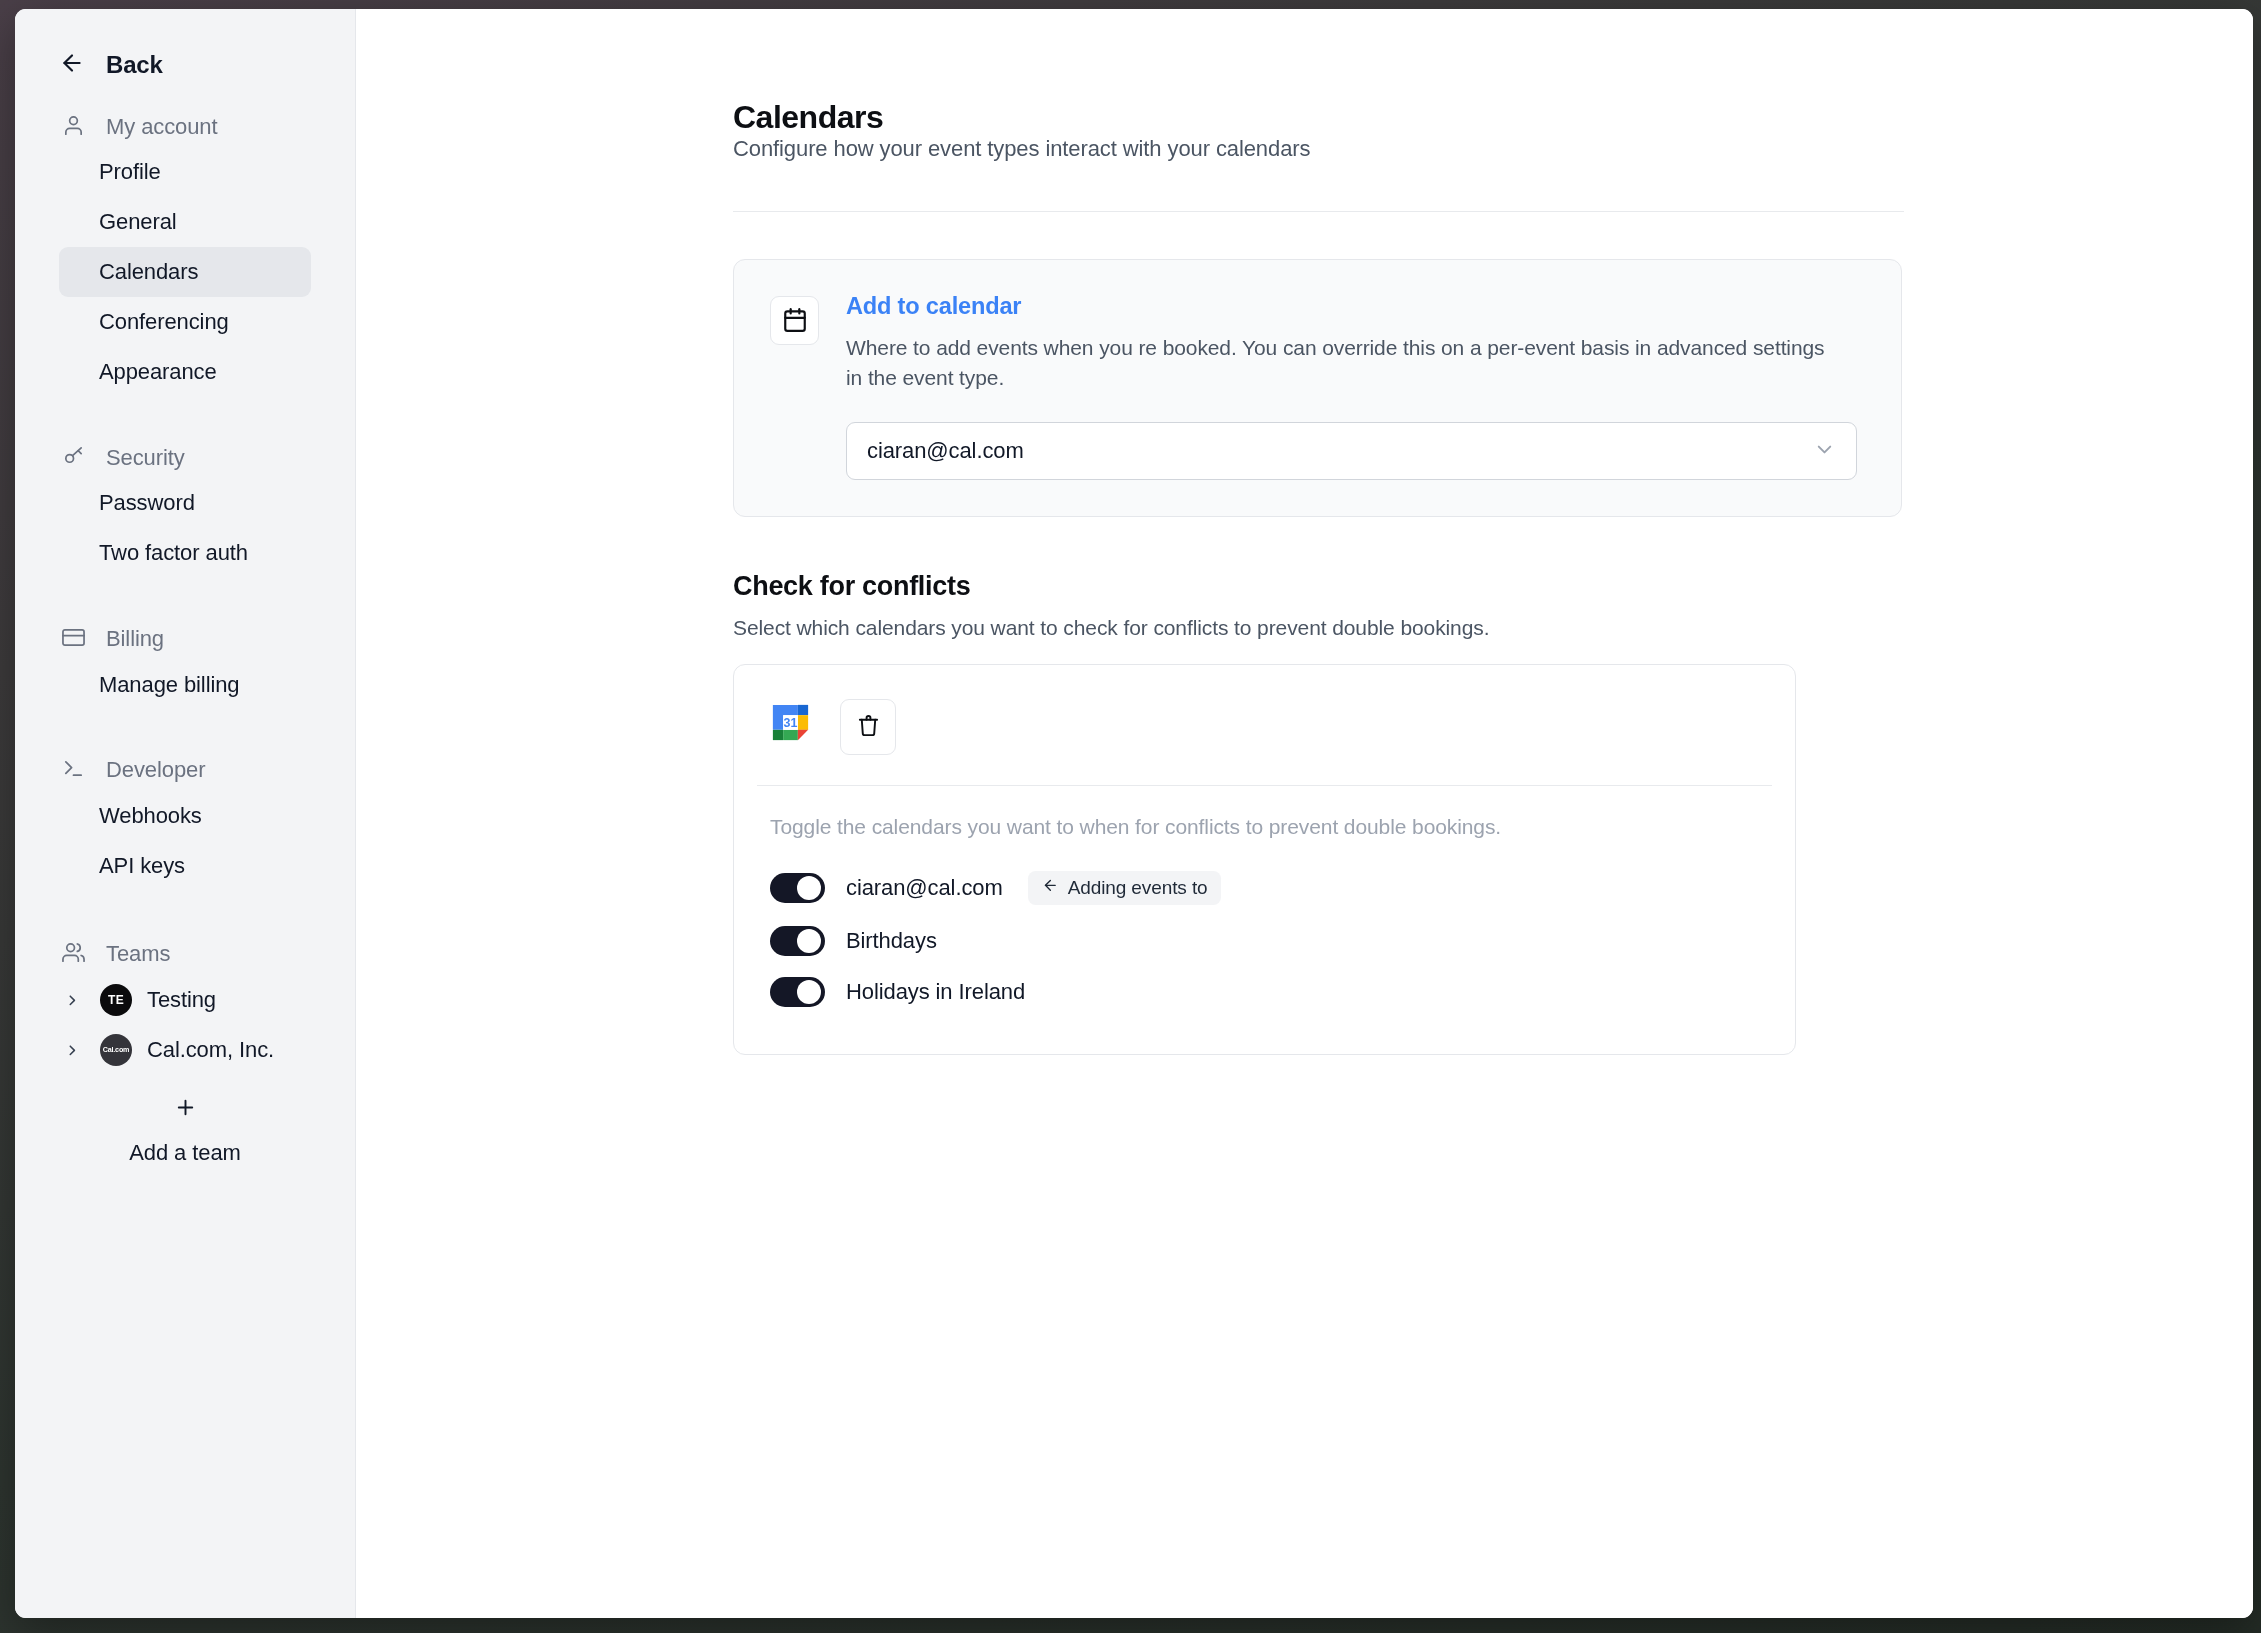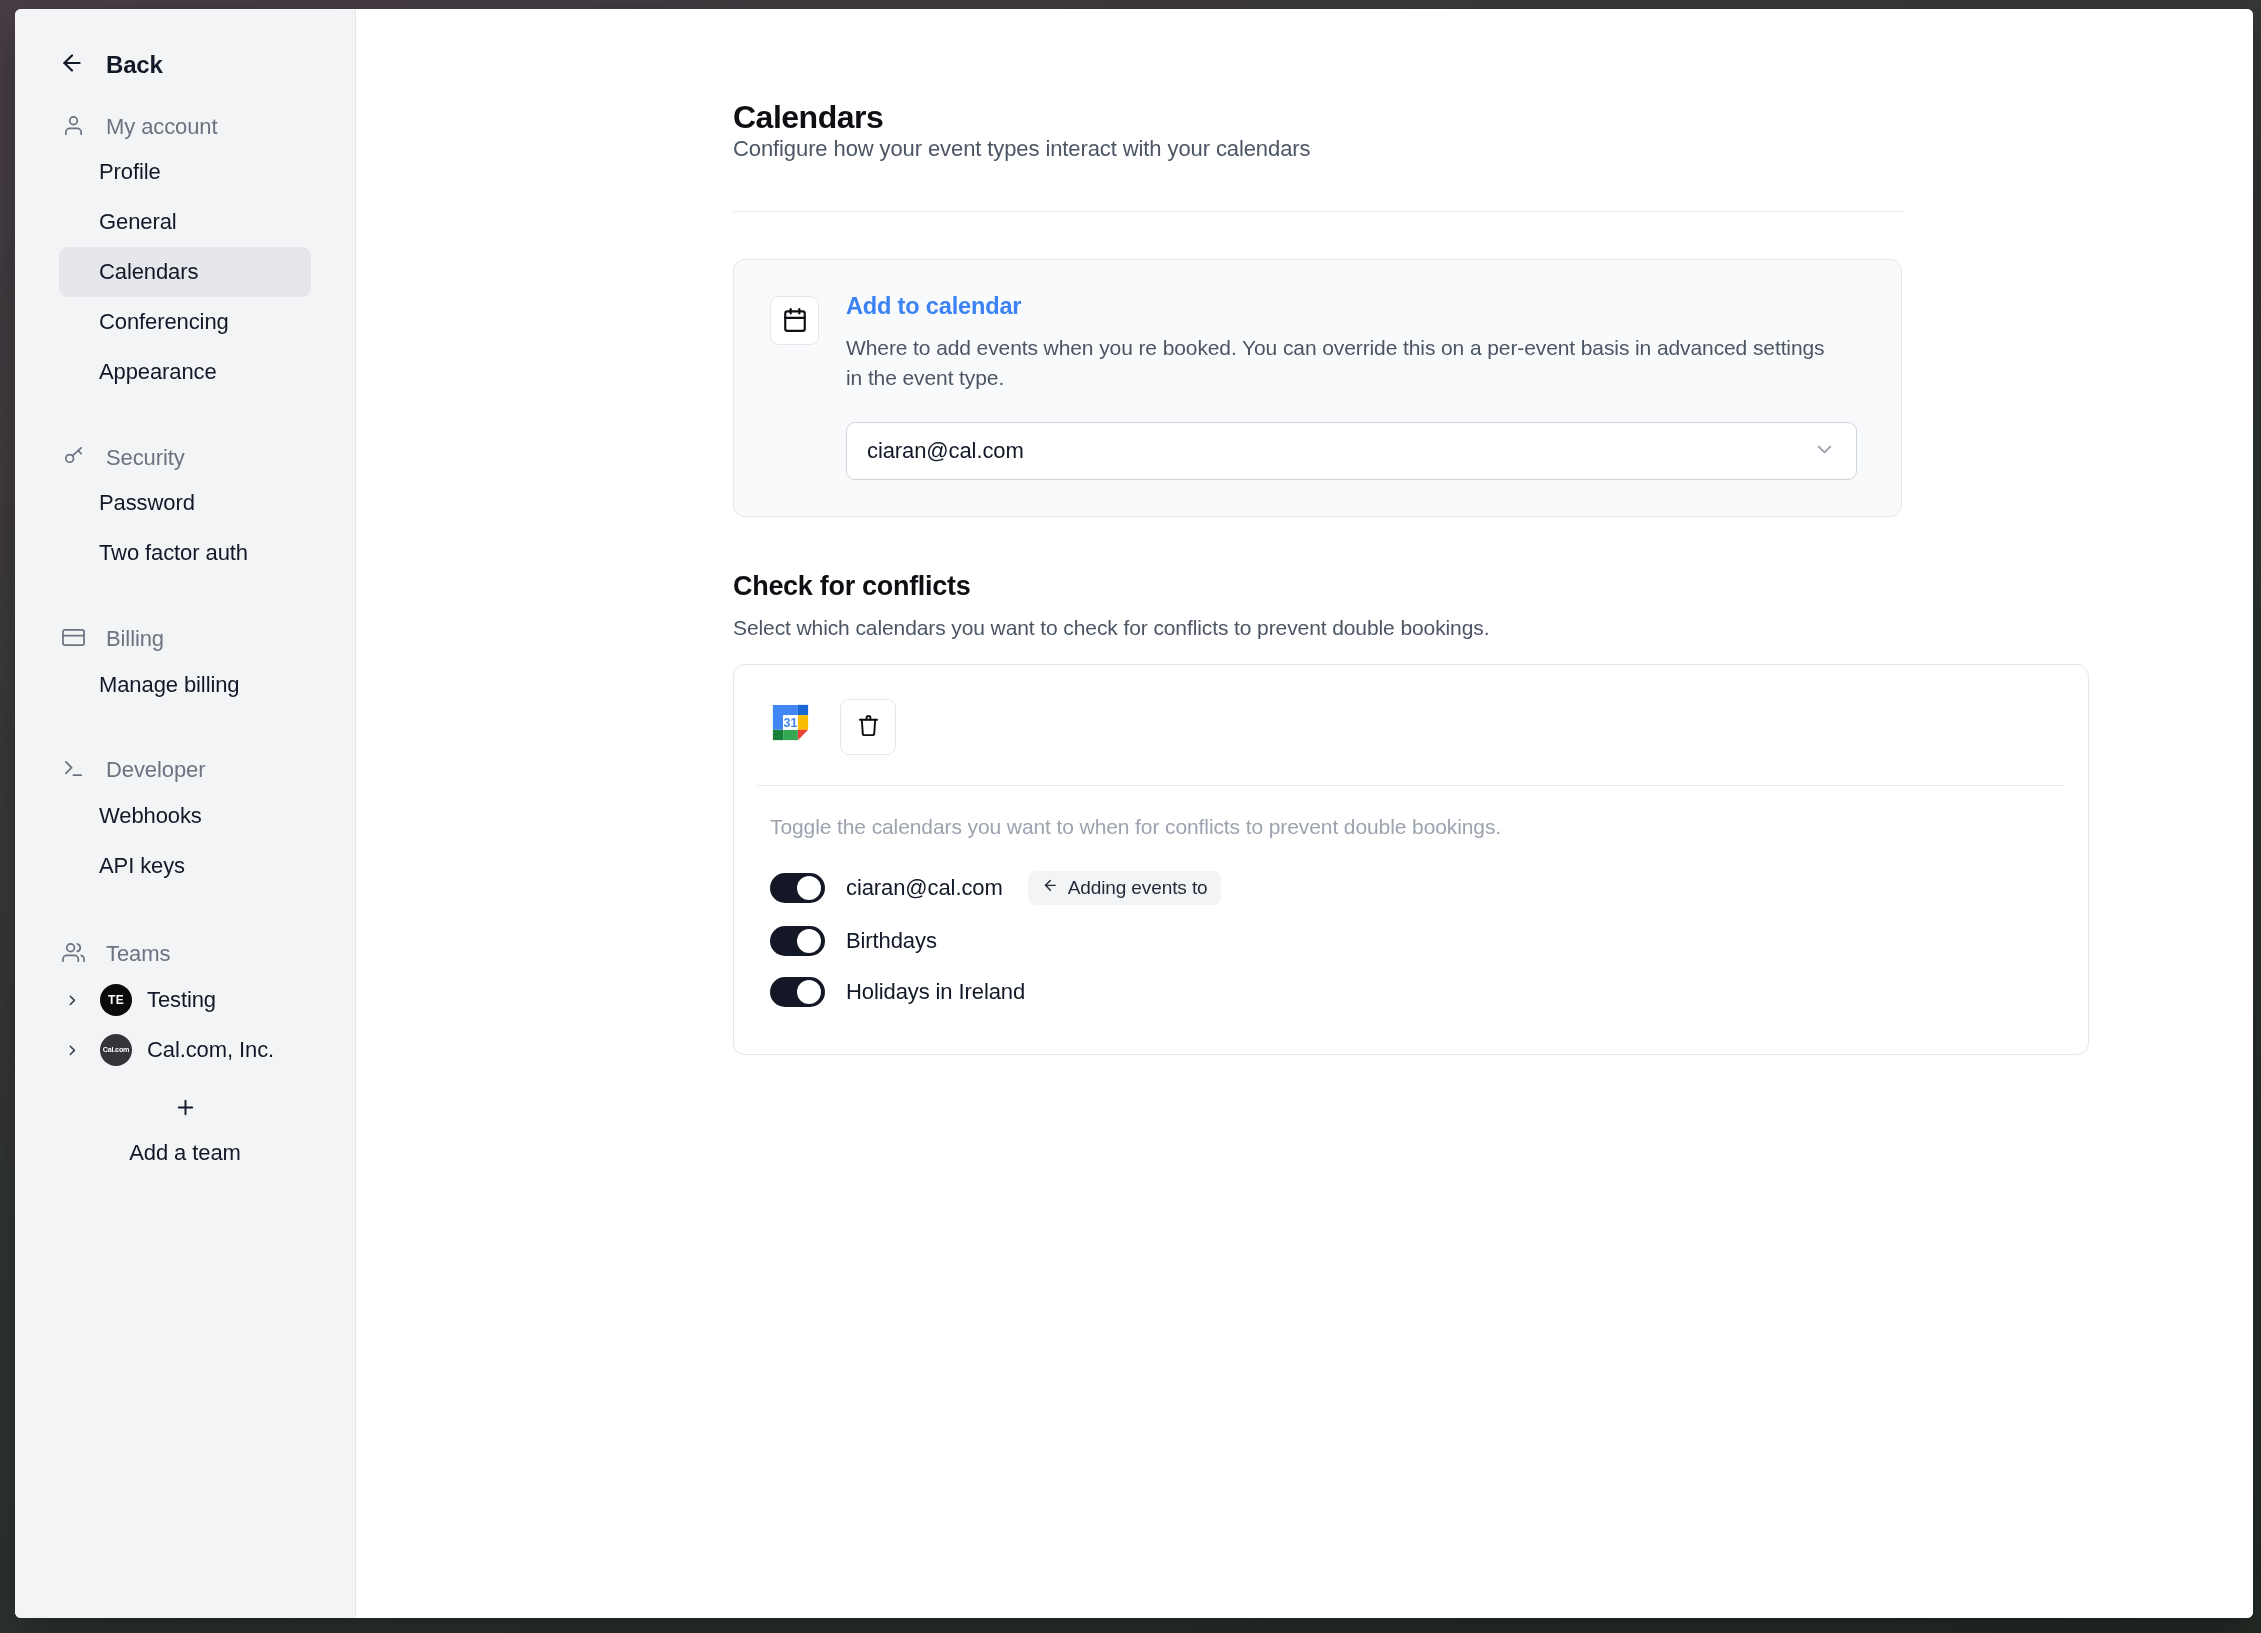--- a/index.html
+++ b/index.html
@@ -17,21 +17,21 @@
   }
 
   
   #app-window {
     position: absolute;
     left: 15px;
     top: 9px;
     width: 2238px;
     height: 1609px;
     background: #ffffff;
-    border-radius: 6px;
+    border-radius: 11px;
     overflow: hidden;
     display: flex;
     box-shadow: 0 13.7px 46px rgba(0,0,0,.35);
   }
 
   
   #sidebar {
     width: 341px;
     min-width: 341px;
     height: 100%;
@@ -223,21 +223,21 @@
   }
   .section-sub {
     margin-top: 13.7px;
     font-size: 21px;
     color: #4b5563;
     letter-spacing: -0.1px;
   }
 
   .conflicts-card {
     margin-top: 24px;
-    width: 1356px;
+    width: 1063px;
     background: #ffffff;
     border: 0.8px solid #e5e7eb;
     border-radius: 12px;
     padding: 0;
   }
   .conflict-app-row {
     display: flex;
     align-items: flex-start;
     gap: 26px;
     padding: 33px 33px 30px 33px;

